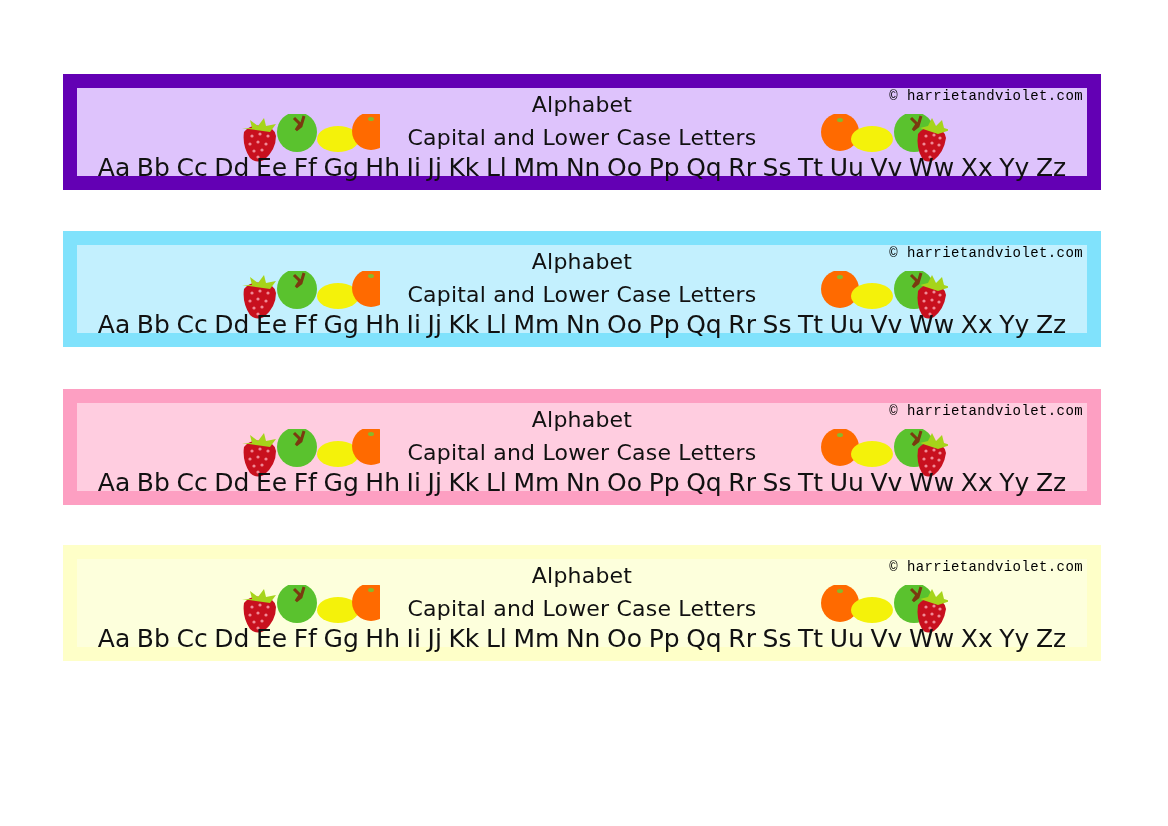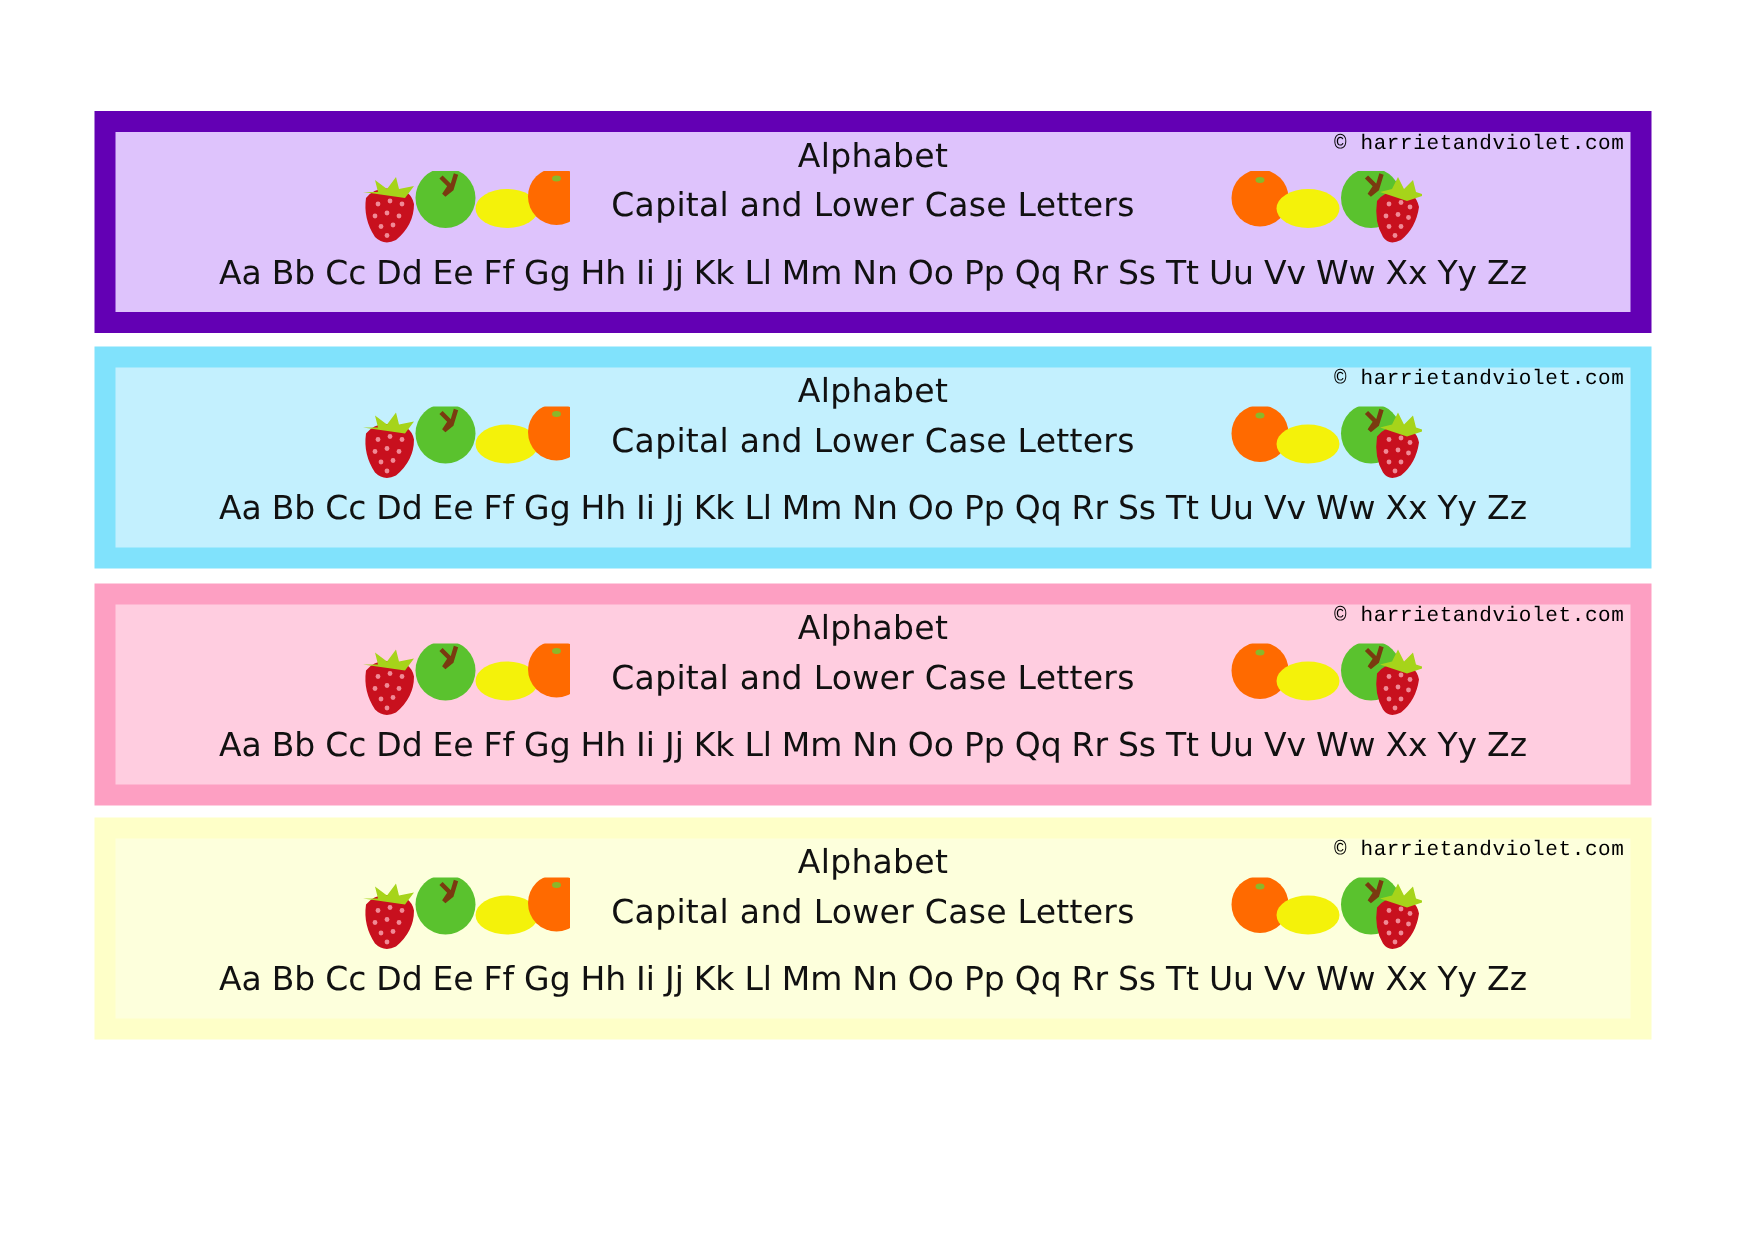--- a/index.html
+++ b/index.html
@@ -1,38 +1,38 @@
 <!DOCTYPE html>
 <html><head>
 <meta charset="utf-8">
 <style>
   html, body { margin: 0; padding: 0; }
   body {
     width: 1168px; height: 826px; background: #ffffff; position: relative; overflow: hidden;
     font-family: "DejaVu Sans", sans-serif;
   }
   .strip {
-    position: absolute; left: 63px; width: 1038px; height: 148px; box-sizing: border-box;
+    position: absolute; left: 63px; width: 1038px; height: 116px; box-sizing: border-box;
   }
   .strip .inner {
     position: absolute; left: 14px; top: 14px; right: 14px; bottom: 14px;
   }
   .title {
     position: absolute; left: 0; right: 0; text-align: center; color: #111;
     font-family: "DejaVu Sans", sans-serif; font-size: 22px; letter-spacing: 0.2px;
   }
   .title.t1 { top: 4px; }
   .title.t2 { top: 37px; }
   .copyright {
     position: absolute; right: 4px; top: 0px; font-family: "Liberation Mono", monospace;
     font-size: 14px; color: #000000; letter-spacing: 0.4px;
   }
   .letters {
-    position: absolute; left: 0; right: 0; top: 82px; text-align: center;
-    font-family: "DejaVu Sans", sans-serif; font-size: 22px; color: #111; word-spacing: 1px;
+    position: absolute; left: 0; right: 0; top: 65px; text-align: center;
+    font-family: "DejaVu Sans", sans-serif; font-size: 25px; color: #111; word-spacing: 1px;
     white-space: nowrap;
   }
   .letters span { margin: 0 3.3px; }
   .fruits { position: absolute; top: 26px; width: 140px; height: 50px; }
   .fruits.left { left: 163px; }
   .fruits.right { left: 731px; }
   .fruits svg { display: block; }
 </style>
 </head>
 <body>

